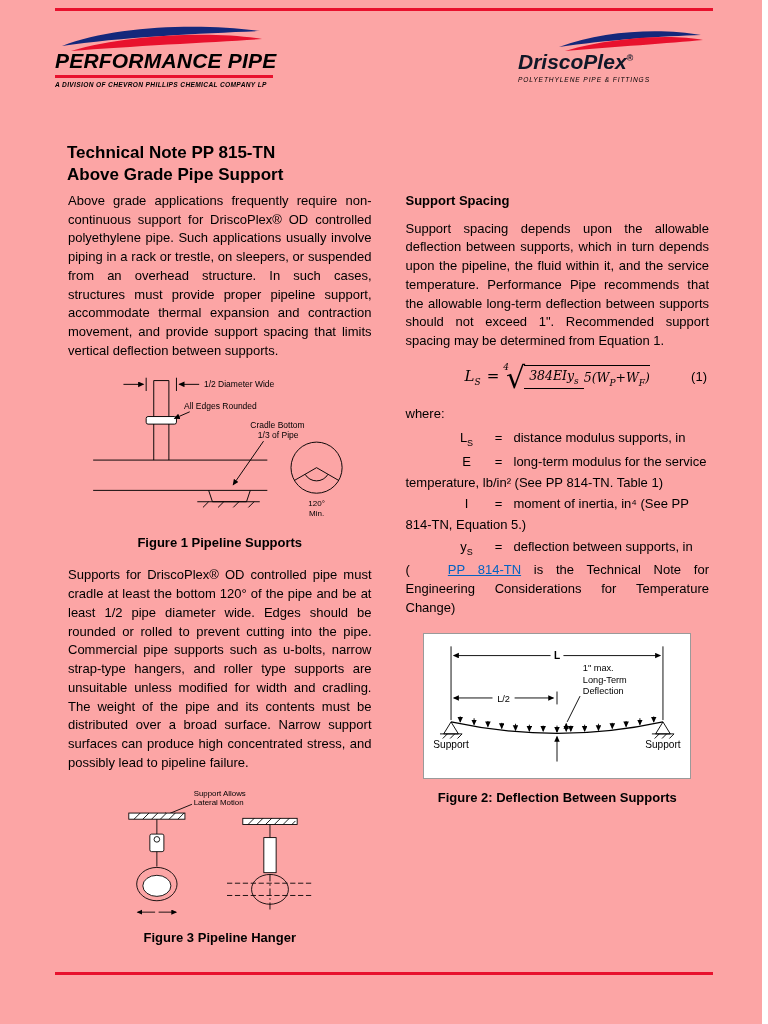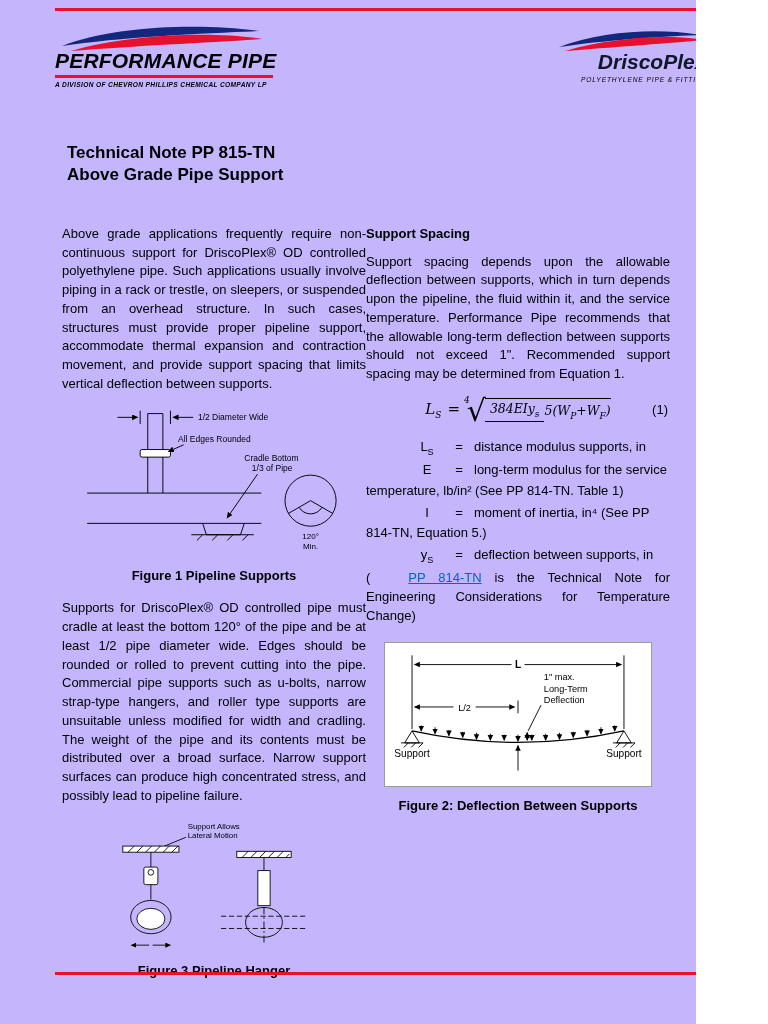--- a/index.html
+++ b/index.html
@@ -4,44 +4,44 @@
 <style>
   :root{
     --red:#e8112d;
     --navy:#14287b;
     --link:#0563c1;
     --ink:#000;
   }
   *{box-sizing:border-box;}
   html,body{margin:0;padding:0;background:#fff;}
   body{width:768px;height:1024px;font-family:"Liberation Sans",sans-serif;color:var(--ink);}
-  .page{position:relative;width:696px;height:1024px;background:#c4b5fd;overflow:hidden;}
+  .page{position:relative;width:762px;height:1024px;background:#fca5a5;overflow:hidden;}
 
   .rule{position:absolute;left:55px;width:658px;height:3px;background:var(--red);}
   .rule-top{top:8px;}
   .rule-bottom{top:972px;}
 
   
   .header{position:absolute;top:22px;left:55px;width:658px;display:flex;justify-content:space-between;align-items:flex-start;}
   .pp-logo{width:225px;}
   .pp-swoosh{display:block;width:205px;height:30px;margin-left:4px;}
   .pp-name{font-size:21px;font-weight:bold;font-style:italic;letter-spacing:.2px;margin-top:-3px;white-space:nowrap;}
   .pp-bar{height:3px;background:var(--red);margin:2px 0 3px;width:218px;}
   .pp-tagline{font-size:6.6px;font-weight:bold;font-style:italic;letter-spacing:.35px;white-space:nowrap;}
-  .dp-logo{width:195px;text-align:right;padding-top:6px;}
+  .dp-logo{width:195px;padding-top:6px;}
   .dp-swoosh{display:block;width:150px;height:24px;margin-left:auto;margin-right:8px;}
   .dp-name{font-size:21px;font-weight:bold;font-style:italic;color:#101828;white-space:nowrap;margin-top:-2px;}
   .dp-name sup{font-size:9px;}
   .dp-tagline{font-size:6.6px;font-style:italic;letter-spacing:.9px;margin-top:2px;white-space:nowrap;}
 
   
   .title-block{position:absolute;top:142px;left:67px;font-size:17px;font-weight:bold;line-height:1.3;}
 
   
-  .content{position:absolute;top:192px;left:62px;width:641px;display:flex;margin-top:33px;}
+  .content{position:absolute;top:192px;left:68px;width:641px;display:flex;gap:34px;}
   .col{width:304px;font-size:13px;line-height:1.44;text-align:justify;}
   .col p{margin:0 0 13px;}
 
   figure{margin:0;text-align:center;}
   .fig-caption{font-weight:bold;font-size:13px;margin:5px 0 14px;text-align:center;}
   svg text{font-family:"Liberation Sans",sans-serif;fill:#000;}
   .fig1-svg{width:284px;}
   .fig3-svg{width:228px;}
   .fig2-box{width:268px;border:1px solid #9a9a9a;margin:16px auto 0;padding:5px 2px;background:#fff;}
   .fig2-svg{width:258px;display:block;margin:0 auto;}
@@ -218,20 +218,21 @@
           <sup class="eq-root-index">4</sup>
           <span class="eq-radical">√</span>
           <span class="eq-frac">
             <span class="eq-num"><span>384EIy</span><sub>s</sub></span>
             <span class="eq-den"><span>5(W</span><sub>P</sub><span>+W</span><sub>F</sub><span>)</span></span>
           </span>
         </span>
         <span class="eq-number">(1)</span>
       </div>
 
+      <div class="where-label">where:</div>
 
       <div class="where-list">
         <div class="where-entry"><span class="we-sym"><span>L</span><sub>S</sub></span><span class="we-eq">=</span><span class="we-def">distance modulus supports, in</span></div>
         <div class="where-entry"><span class="we-sym"><span>E</span><sub></sub></span><span class="we-eq">=</span><span class="we-def">long-term modulus for the service temperature, lb/in² (See PP 814-TN. Table 1)</span></div>
         <div class="where-entry"><span class="we-sym"><span>I</span><sub></sub></span><span class="we-eq">=</span><span class="we-def">moment of inertia, in⁴ (See PP 814-TN, Equation 5.)</span></div>
         <div class="where-entry"><span class="we-sym"><span>y</span><sub>S</sub></span><span class="we-eq">=</span><span class="we-def">deflection between supports, in</span></div>
       </div>
 
       <p class="note"><span>(</span><a class="link" href="#">PP 814-TN</a><span> is the Technical Note for Engineering Considerations for Temperature Change)</span></p>
 

